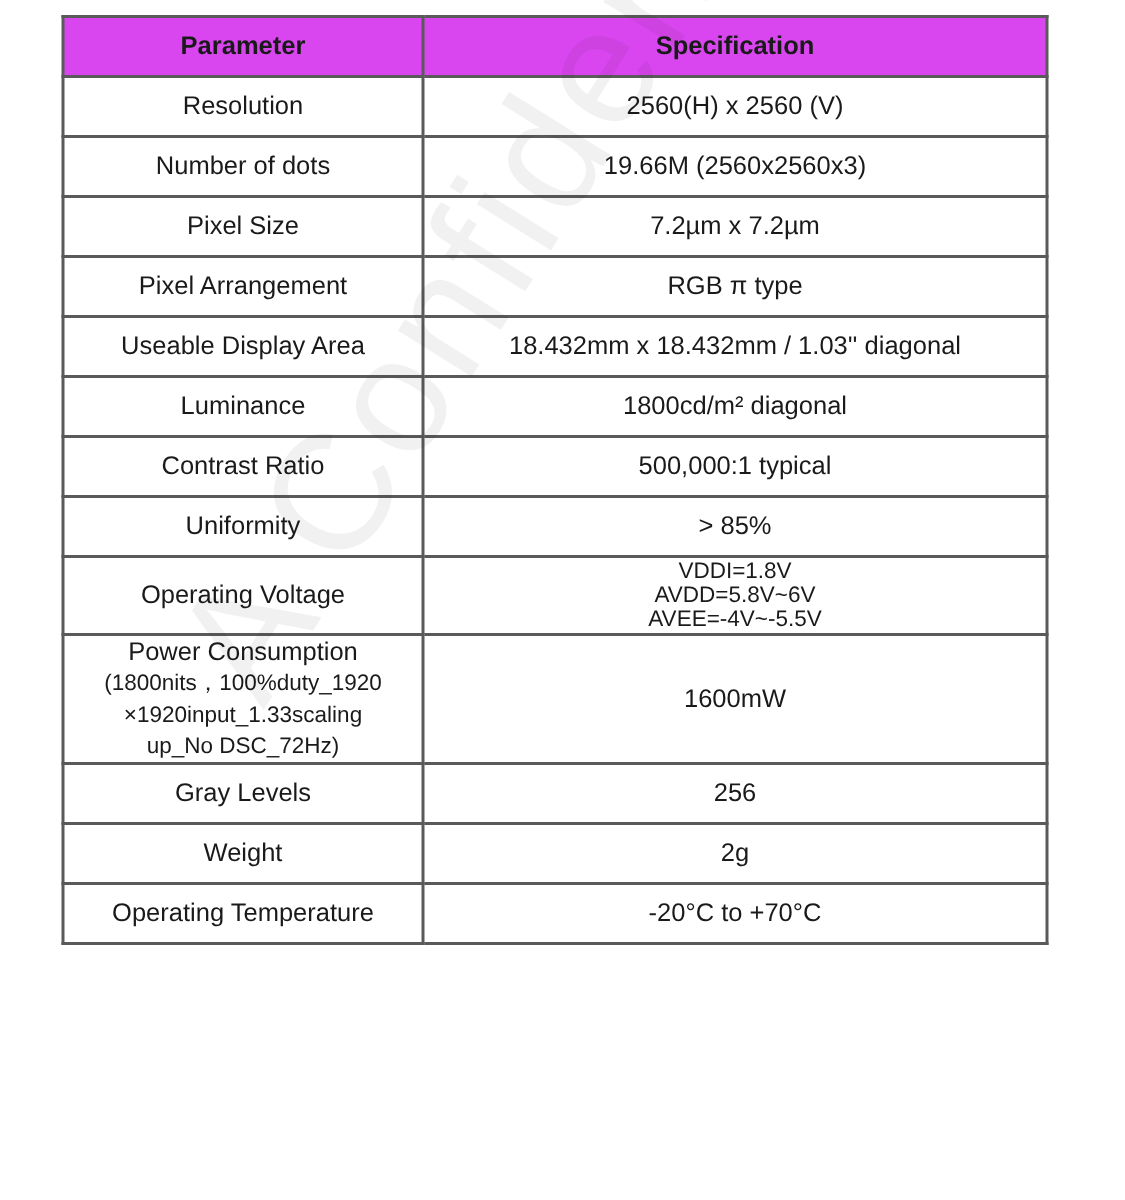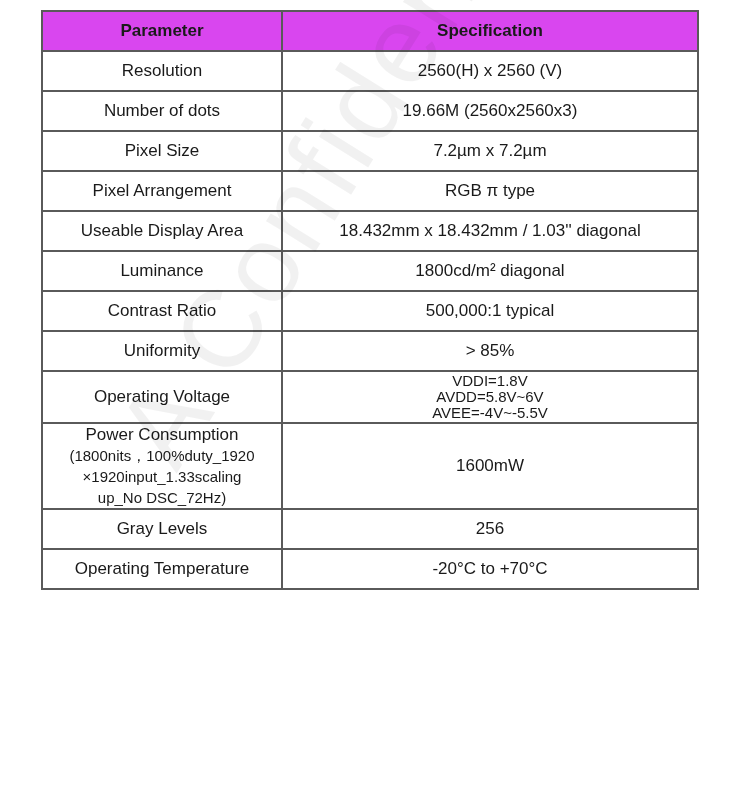--- a/index.html
+++ b/index.html
@@ -133,20 +133,24 @@
           <span class="param-sub">×1920input_1.33scaling</span>
           <span class="param-sub">up_No DSC_72Hz)</span>
         </td>
         <td>1600mW</td>
       </tr>
       <tr>
         <td>Gray Levels</td>
         <td>256</td>
       </tr>
       <tr>
+        <td>Weight</td>
+        <td>2g</td>
+      </tr>
+      <tr>
         <td>Operating Temperature</td>
         <td>-20°C to +70°C</td>
       </tr>
     </tbody>
   </table>
 
   <div class="watermark">A Confidential</div>
 </div>
 
 </body></html>

